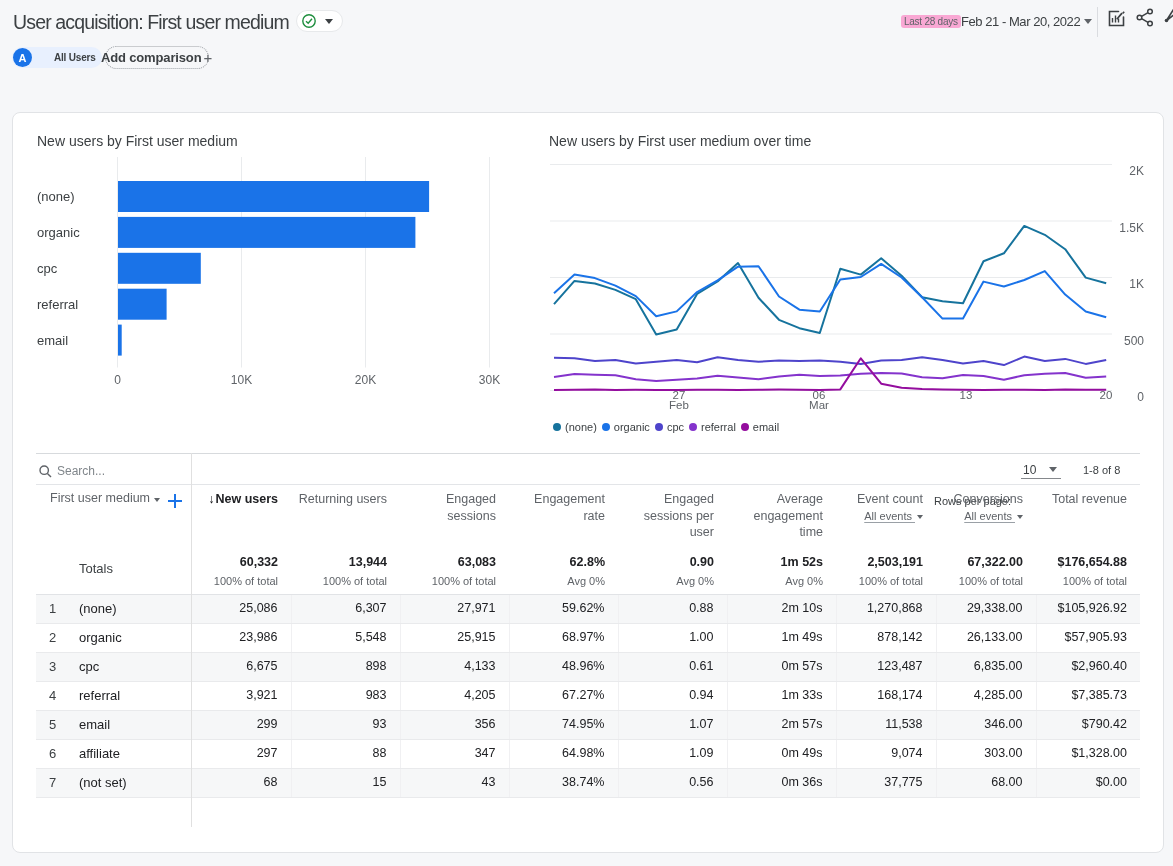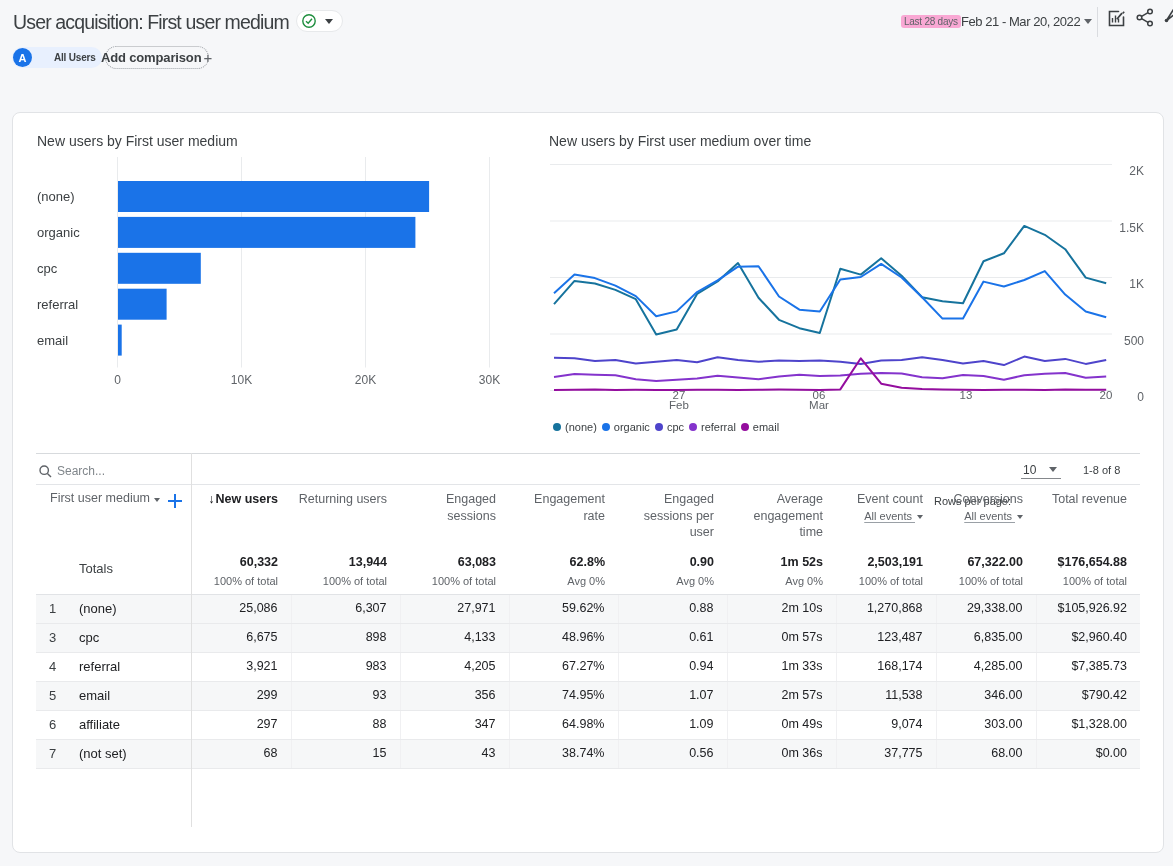--- a/index.html
+++ b/index.html
@@ -250,20 +250,32 @@
         <td class="v">25,086</td>
         <td class="v">6,307</td>
         <td class="v">27,971</td>
         <td class="v">59.62%</td>
         <td class="v">0.88</td>
         <td class="v">2m 10s</td>
         <td class="v">1,270,868</td>
         <td class="v">29,338.00</td>
         <td class="v">$105,926.92</td>
       </tr>
+<tr class="drow">
+        <td class="dc"><span class="rn">2</span>organic</td>
+        <td class="v">23,986</td>
+        <td class="v">5,548</td>
+        <td class="v">25,915</td>
+        <td class="v">68.97%</td>
+        <td class="v">1.00</td>
+        <td class="v">1m 49s</td>
+        <td class="v">878,142</td>
+        <td class="v">26,133.00</td>
+        <td class="v">$57,905.93</td>
+      </tr>
 <tr class="drow odd">
         <td class="dc"><span class="rn">3</span>cpc</td>
         <td class="v">6,675</td>
         <td class="v">898</td>
         <td class="v">4,133</td>
         <td class="v">48.96%</td>
         <td class="v">0.61</td>
         <td class="v">0m 57s</td>
         <td class="v">123,487</td>
         <td class="v">6,835.00</td>

